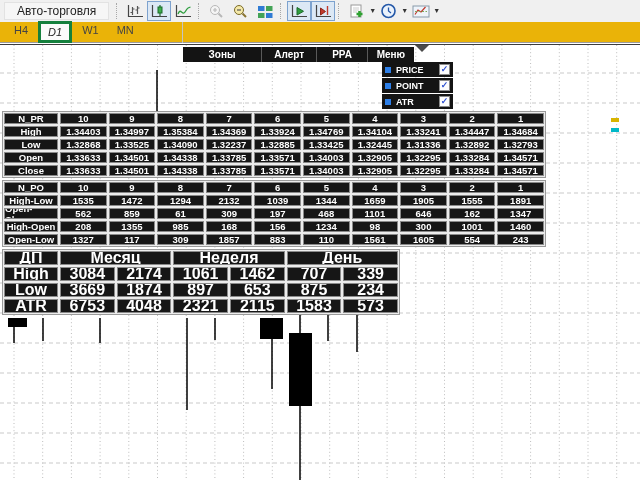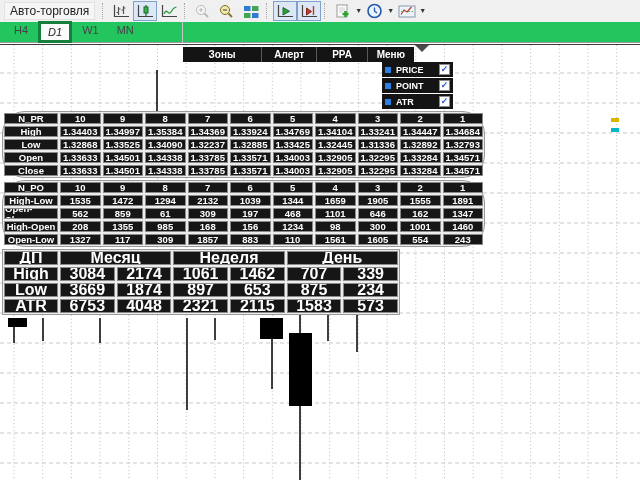--- a/index.html
+++ b/index.html
@@ -2,28 +2,28 @@
 <html><head>
 <meta charset="utf-8">
 <style>
   html,body{margin:0;padding:0;}
   .screen{position:relative;width:640px;height:480px;background:#fff;overflow:hidden;
           font-family:"Liberation Sans",sans-serif;}
   
   .toolbar{position:absolute;left:0;top:0;width:640px;height:22px;background:#f0f0f0;
            display:flex;align-items:center;padding-left:4px;box-sizing:border-box;}
   .autotrade{border:1px solid #e2e2e2;background:#f6f6f6;color:#222;font:12px "Liberation Sans",sans-serif;
-             height:18px;padding:0 5px;margin-right:4px;}
+             height:18px;padding:0 12px;margin-right:4px;}
   .tsep{width:3px;height:16px;border-left:1px dotted #a8a8a8;margin:0 3px;}
   .tbtn{width:24px;height:20px;display:flex;align-items:center;justify-content:center;
         border:1px solid transparent;background:transparent;padding:0;margin:0;}
   .tbtn.active{border:1px solid #7da2ce;background:#dce8f5;}
   .caret{font-size:7px;color:#333;margin:0 1px 0 0;line-height:20px;}
   
-  .tabbar{position:absolute;left:0;top:22px;width:640px;height:21px;background:#22c55e;
+  .tabbar{position:absolute;left:0;top:22px;width:640px;height:21px;background:#eab308;
           display:flex;align-items:center;padding-left:6px;box-sizing:border-box;
           border-bottom:1px solid #9a9a9a;gap:32px;}
   .tab{font:11px "Liberation Sans",sans-serif;color:#444;padding:2px 7px;margin-right:2px;
        border:1px solid transparent;background:transparent;}
   .tab.active{background:#fbfbfb;border:3px solid #15803d;color:#222;font-style:italic;}
   .tabvsep{width:1px;height:21px;background:#c4c4c4;margin-left:6px;}
   
   .chart{position:absolute;left:0;top:44px;width:640px;height:436px;background:#fff;
          border-top:1px solid #3c3c3c;box-sizing:border-box;}
   .gridsvg{position:absolute;left:0;top:0;z-index:1;}
@@ -47,21 +47,21 @@
   .dlabel{color:#fff;font:bold 9px "Liberation Sans",sans-serif;flex:1;}
   .dcheck{width:11px;height:11px;background:#fdfdfd;border:1px solid #8a8a8a;box-sizing:border-box;
           display:flex;align-items:center;justify-content:center;
           color:#2d4fd0;font:bold 9px "Liberation Sans",sans-serif;line-height:9px;}
   
   .dtable{position:absolute;display:grid;gap:2px;background:#ececec;border:1px solid #9a9a9a;
           padding:1px;z-index:3;box-sizing:border-box;}
   .dtable .cell{background:#161616;border:1px solid #8a8a8a;display:flex;align-items:center;
                 justify-content:center;font:bold 9.5px "Liberation Sans",sans-serif;color:#fff;
                 overflow:hidden;}
-  .t-npr,.t-npo{left:2px;width:483px;grid-template-columns:54px repeat(10,1fr);grid-auto-rows:11px;border-radius:23px;}
+  .t-npr,.t-npo{left:2px;width:544px;grid-template-columns:54px repeat(10,1fr);grid-auto-rows:11px;}
   .t-npr{top:66px;}
   .t-npo{top:135px;}
   .t-dp{left:2px;top:204px;width:398px;grid-template-columns:54px repeat(6,1fr);grid-auto-rows:14px;}
   .t-dp .cell{font-size:16px;}
   .span2{grid-column:span 2;}
   .c-cyan{color:#00d2d2;}
   .c-red{color:#cf4a35;}
   .c-yellow{color:#dede2a;}
   .c-white{color:#fff;}
   .c-head{color:#e8e8e8;}

